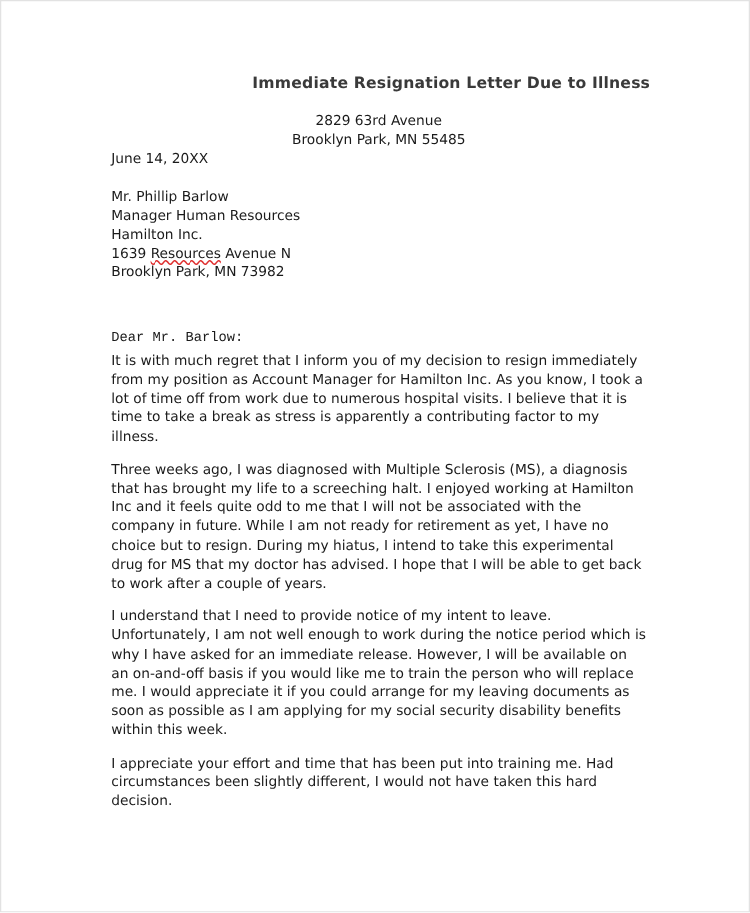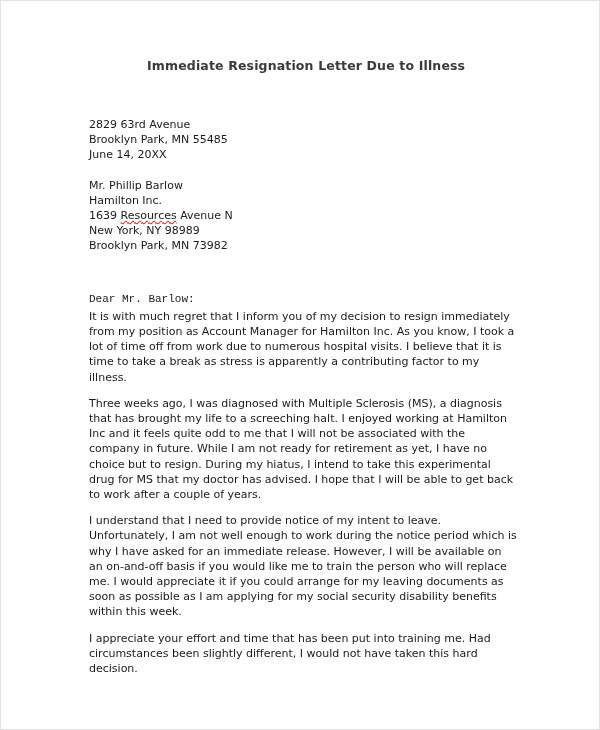--- a/index.html
+++ b/index.html
@@ -23,31 +23,33 @@
     position: absolute;
     left: 88px;
     top: 0;
     width: 428px;
   }
   .doc-title {
     font-size: 12.5px;
     font-weight: bold;
     color: #3a3a3a;
     letter-spacing: 0.15px;
+    text-align: center;
     margin-top: 57px;
     margin-left: 58px;
     margin-right: -58px;
   }
   .block {
     font-size: 11px;
     color: #1a1a1a;
     line-height: 15.2px;
   }
   .sender-block {
-    margin-top: 44px;
+    margin-top: 16px;
+    text-align: center;
   }
   .date-line {
   }
   .recipient-block {
     margin-top: 15px;
   }
   .salutation {
     margin-top: 38px;
     font-family: Liberation Mono, monospace;
   }
@@ -79,23 +81,23 @@
       <span class="line">2829 63rd Avenue</span>
       <span class="line">Brooklyn Park, MN 55485</span>
     </div>
 
     <div class="block date-line">
       <span class="line">June 14, 20XX</span>
     </div>
 
     <div class="block recipient-block">
       <span class="line">Mr. Phillip Barlow</span>
+      <span class="line">Manager Human Resources</span>
       <span class="line">Hamilton Inc.</span>
       <span class="line"><span>1639 </span><span class="misspelled">Resources</span><span> Avenue N</span></span>
-      <span class="line">New York, NY 98989</span>
       <span class="line">Brooklyn Park, MN 73982</span>
     </div>
 
     <div class="block salutation">
       <span class="line">Dear Mr. Barlow:</span>
     </div>
 
     <p class="para">It is with much regret that I inform you of my decision to resign immediately from my position as Account Manager for Hamilton Inc. As you know, I took a lot of time off from work due to numerous hospital visits. I believe that it is time to take a break as stress is apparently a contributing factor to my illness.</p>
     <p class="para">Three weeks ago, I was diagnosed with Multiple Sclerosis (MS), a diagnosis that has brought my life to a screeching halt. I enjoyed working at Hamilton Inc and it feels quite odd to me that I will not be associated with the company in future. While I am not ready for retirement as yet, I have no choice but to resign. During my hiatus, I intend to take this experimental drug for MS that my doctor has advised. I hope that I will be able to get back to work after a couple of years.</p>
     <p class="para">I understand that I need to provide notice of my intent to leave. Unfortunately, I am not well enough to work during the notice period which is why I have asked for an immediate release. However, I will be available on an on-and-off basis if you would like me to train the person who will replace me. I would appreciate it if you could arrange for my leaving documents as soon as possible as I am applying for my social security disability benefits within this week.</p>

